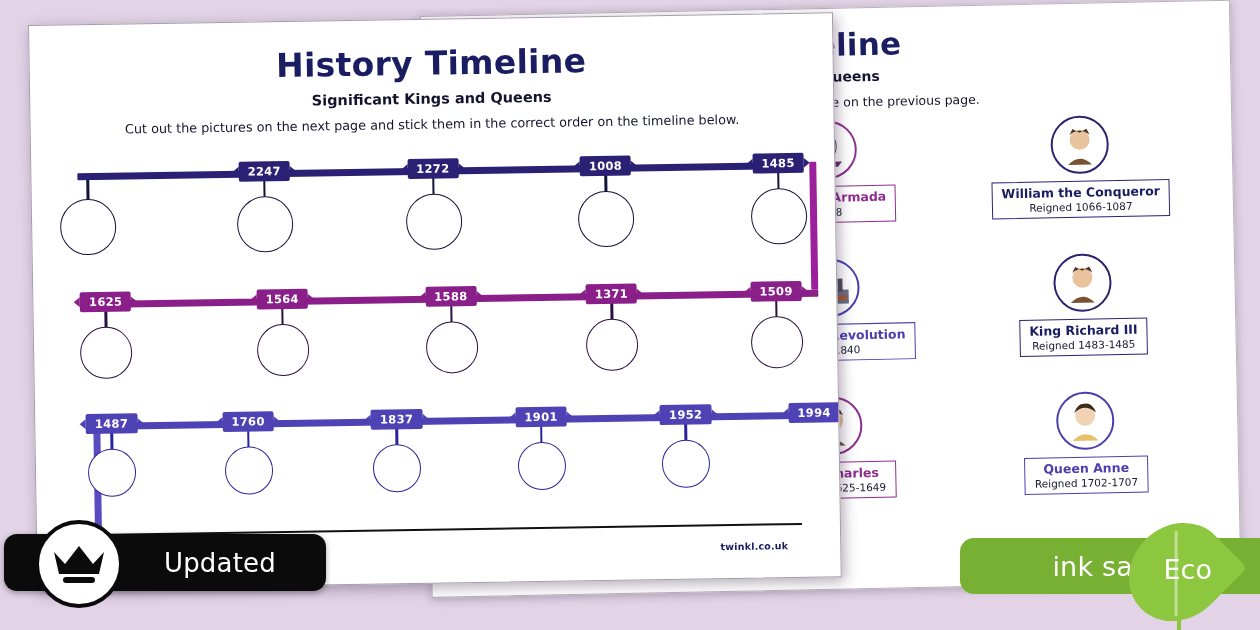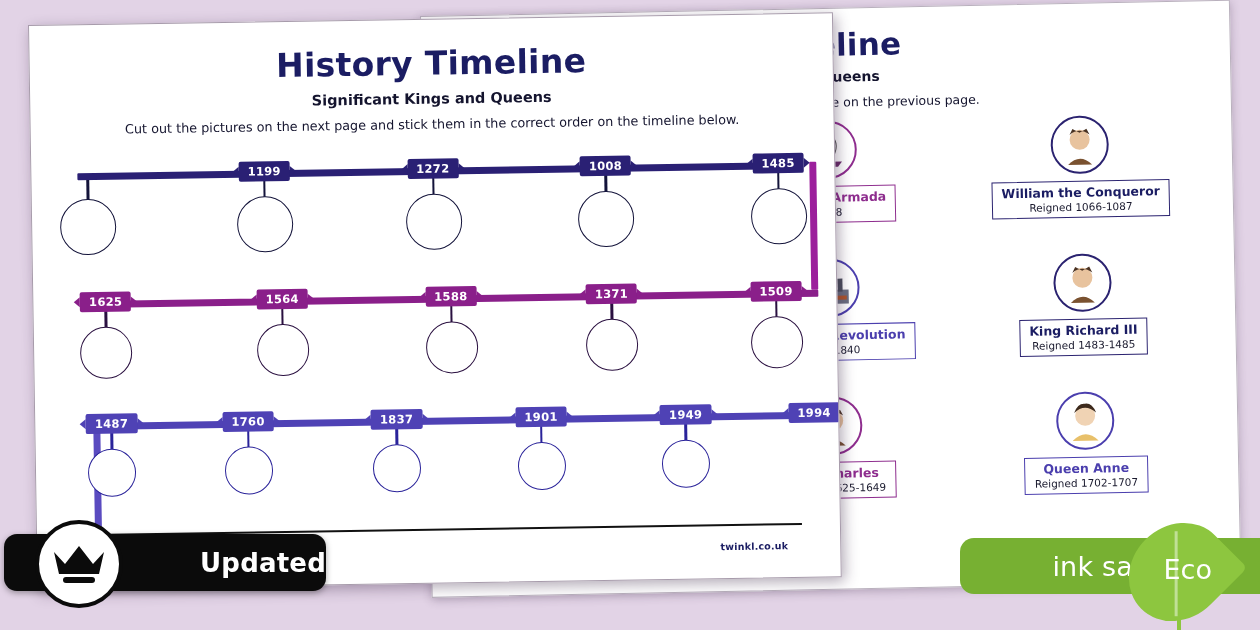--- a/index.html
+++ b/index.html
@@ -168,21 +168,22 @@
   }
 
   
   .updated-wrap { position: absolute; left: 4px; top: 520px; height: 86px; }
   .updated-pill {
     position: absolute; left: 0; top: 14px;
     background: #0b0b0b; color: #fff;
     height: 57px; width: 322px;
     border-radius: 13px;
     display: flex; align-items: center; justify-content: flex-end;
-    font-size: 26px; font-weight: 700; letter-spacing: .2px;
+    padding-right: 50px;
+    font-size: 26px; font-weight: 400; letter-spacing: .2px;
     box-shadow: 0 2px 6px rgba(0,0,0,.35);
   }
   .crown-circle {
     position: absolute; left: 31px; top: 0;
     width: 88px; height: 88px; border-radius: 50%;
     background: #fff; border: 4px solid #0b0b0b;
     display: flex; align-items: center; justify-content: center;
     z-index: 2;
   }
 
@@ -363,21 +364,21 @@
 
       <div class="tl-wrap">
         <div class="tl-row r1" id="row-1">
           <div class="tl-bar"></div>
           <div class="conn right"></div>
         <div class="tick" style="left: 7%;">
               <div class="stem"></div>
               <div class="slot"></div>
             </div>
             <div class="tick" style="left: 29%;">
-              <div class="badge">1199</div>
+              <div class="badge">2247</div>
               <div class="stem"></div>
               <div class="slot"></div>
             </div>
             <div class="tick" style="left: 50%;">
               <div class="badge">1272</div>
               <div class="stem"></div>
               <div class="slot"></div>
             </div>
             <div class="tick" style="left: 71.5%;">
               <div class="badge">1008</div>
@@ -435,21 +436,21 @@
               <div class="badge">1837</div>
               <div class="stem"></div>
               <div class="slot"></div>
             </div>
             <div class="tick" style="left: 63%;">
               <div class="badge">1901</div>
               <div class="stem"></div>
               <div class="slot"></div>
             </div>
             <div class="tick" style="left: 81%;">
-              <div class="badge">1949</div>
+              <div class="badge">1952</div>
               <div class="stem"></div>
               <div class="slot"></div>
             </div>
             <div class="tick" style="left: 97%;">
               <div class="badge">1994</div>
             </div>
           </div>
       </div>
 
       <div class="front-rule"></div>

